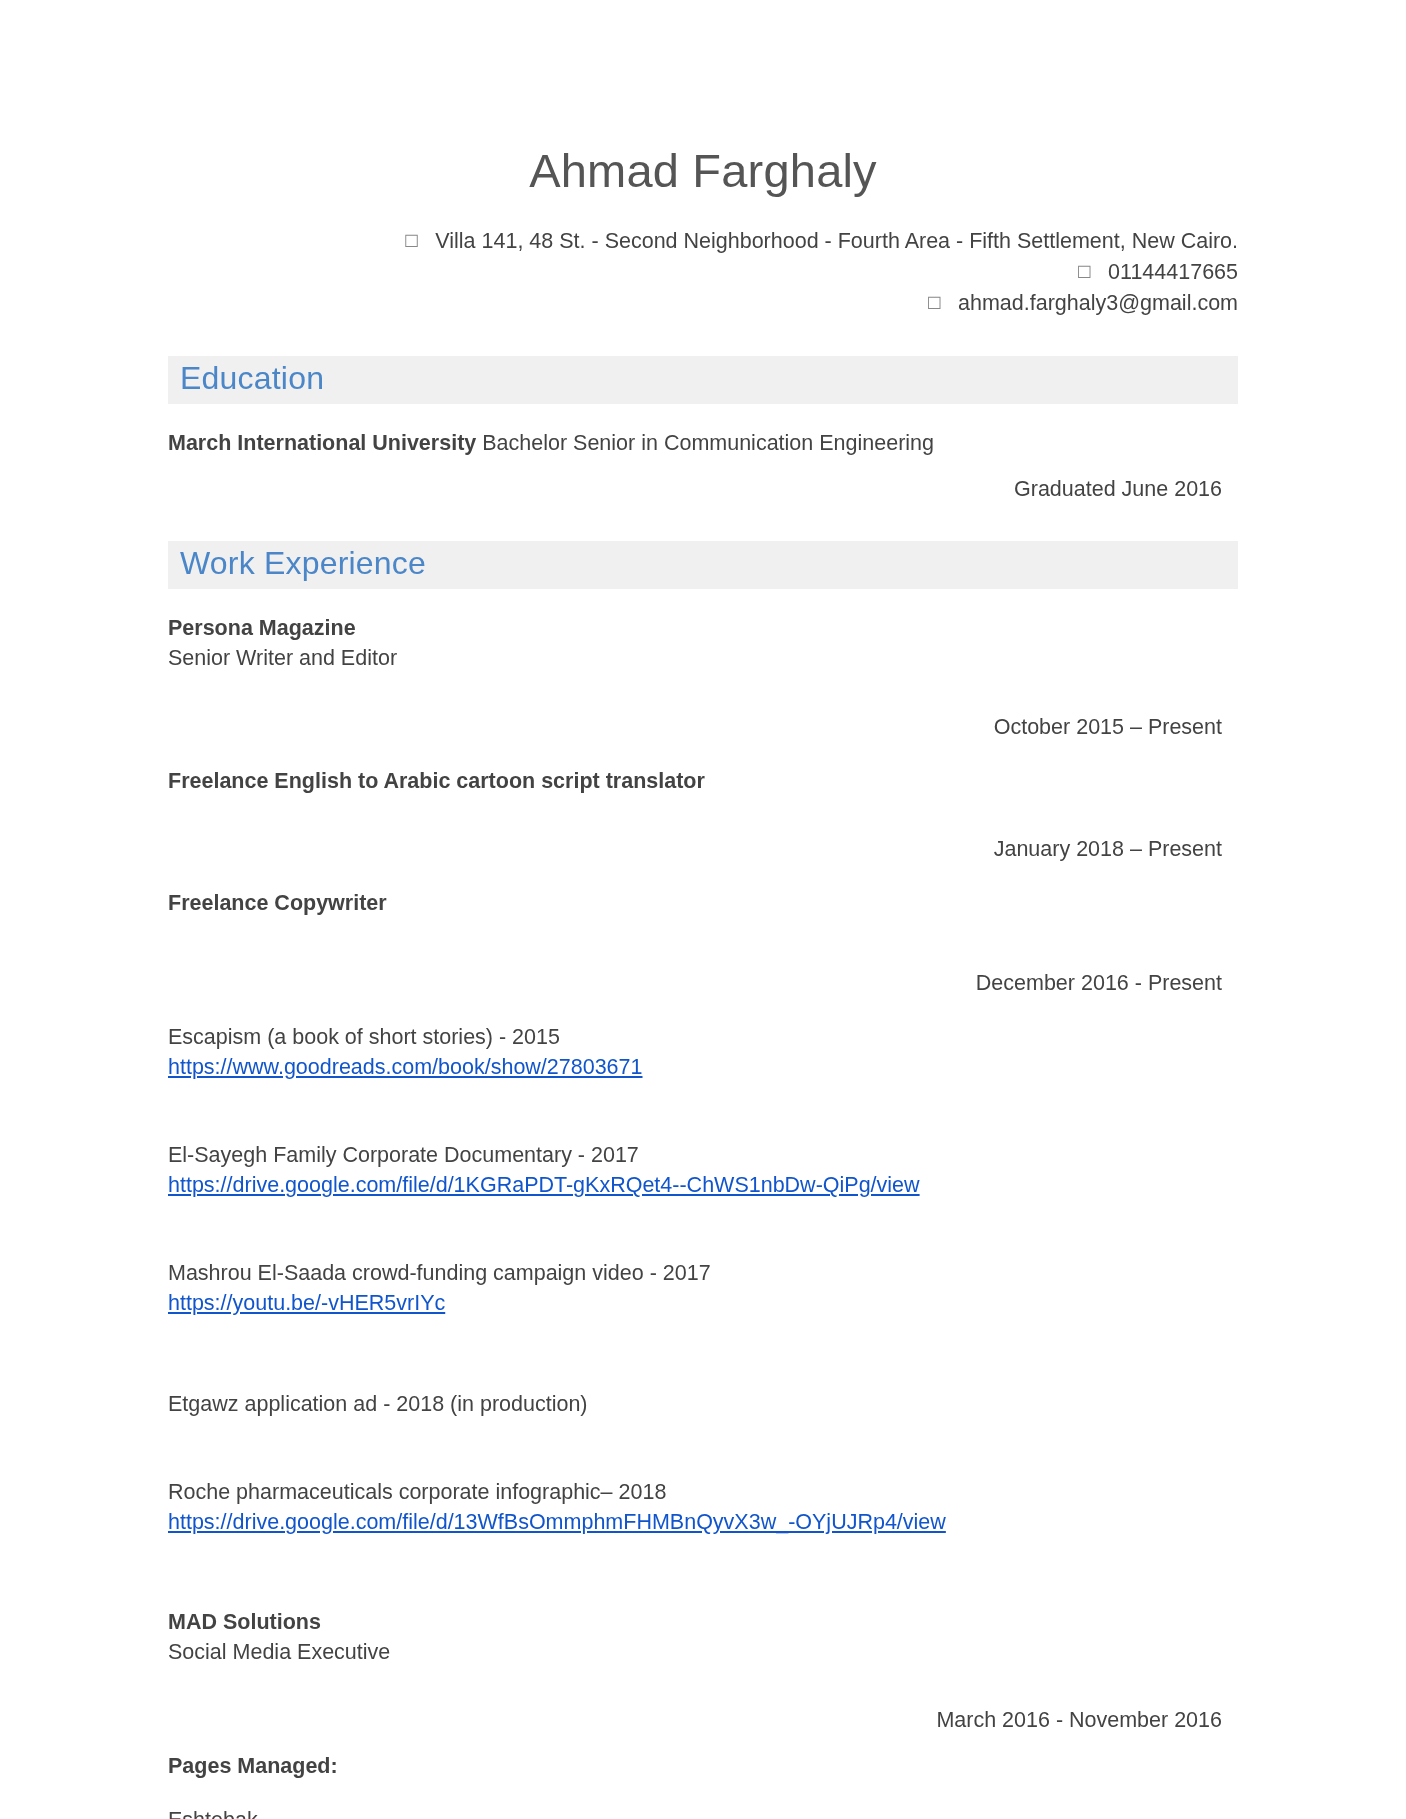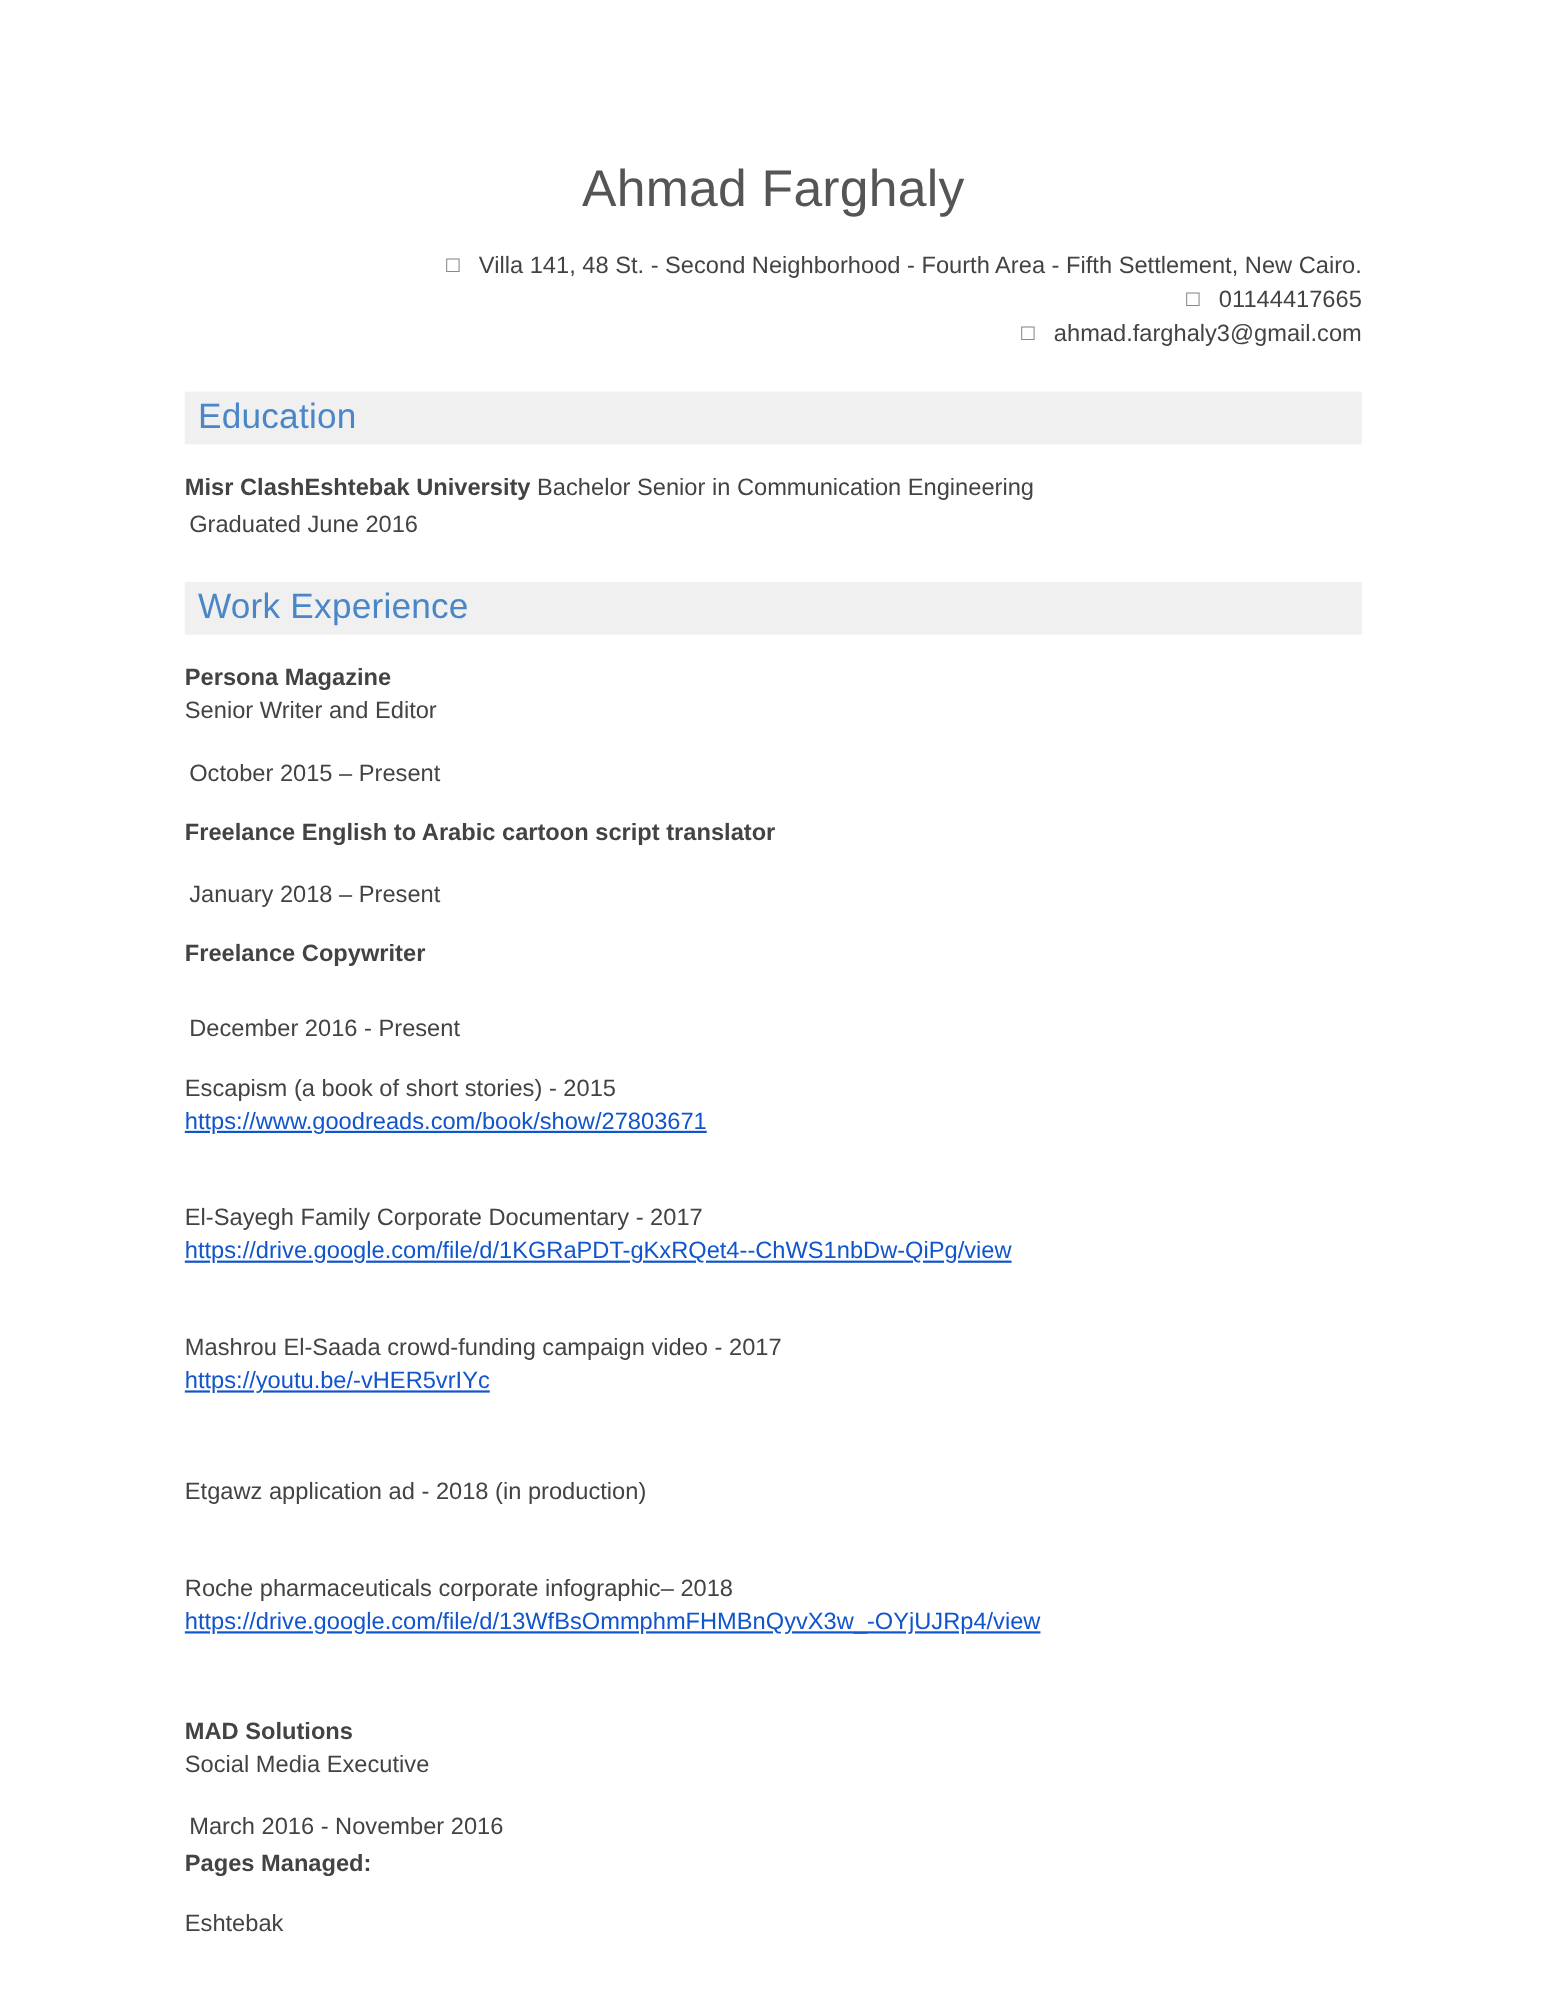--- a/index.html
+++ b/index.html
@@ -82,23 +82,23 @@
   .role {
     font-size: 21.5px;
     font-weight: normal;
     color: #434343;
     line-height: 1.4;
     margin: 0;
   }
   .date-right {
     font-size: 21.5px;
     color: #434343;
-    text-align: left;
-    line-height: 1.4;
-    margin: 4px;
+    text-align: right;
+    line-height: 1.4;
+    margin: 16px;
   }
   .spacer-sm { height: 22px; }
   .spacer-md { height: 34px; }
   .spacer-lg { height: 46px; }
   .item-title {
     font-size: 21.5px;
     color: #434343;
     line-height: 1.4;
     margin: 0;
   }
@@ -142,21 +142,21 @@
     </p>
     <p class="contact-line">
       <span class="tofu">☐</span><span class="contact-text">ahmad.farghaly3@gmail.com</span>
     </p>
 
     <div class="section-band">
       <h2 class="section-title">Education</h2>
     </div>
 
     <div class="block">
-      <p class="entry-edu-line"><span class="edu-strong">Misr ClashEshtebak University</span> <span>Bachelor Senior in Communication Engineering</span></p>
+      <p class="entry-edu-line"><span class="edu-strong">March International University</span> <span>Bachelor Senior in Communication Engineering</span></p>
       <p class="date-right">Graduated June 2016</p>
     </div>
 
     <div class="section-band">
       <h2 class="section-title">Work Experience</h2>
     </div>
 
     <div class="block">
       <p class="org">Persona Magazine</p>
       <p class="role">Senior Writer and Editor</p>

